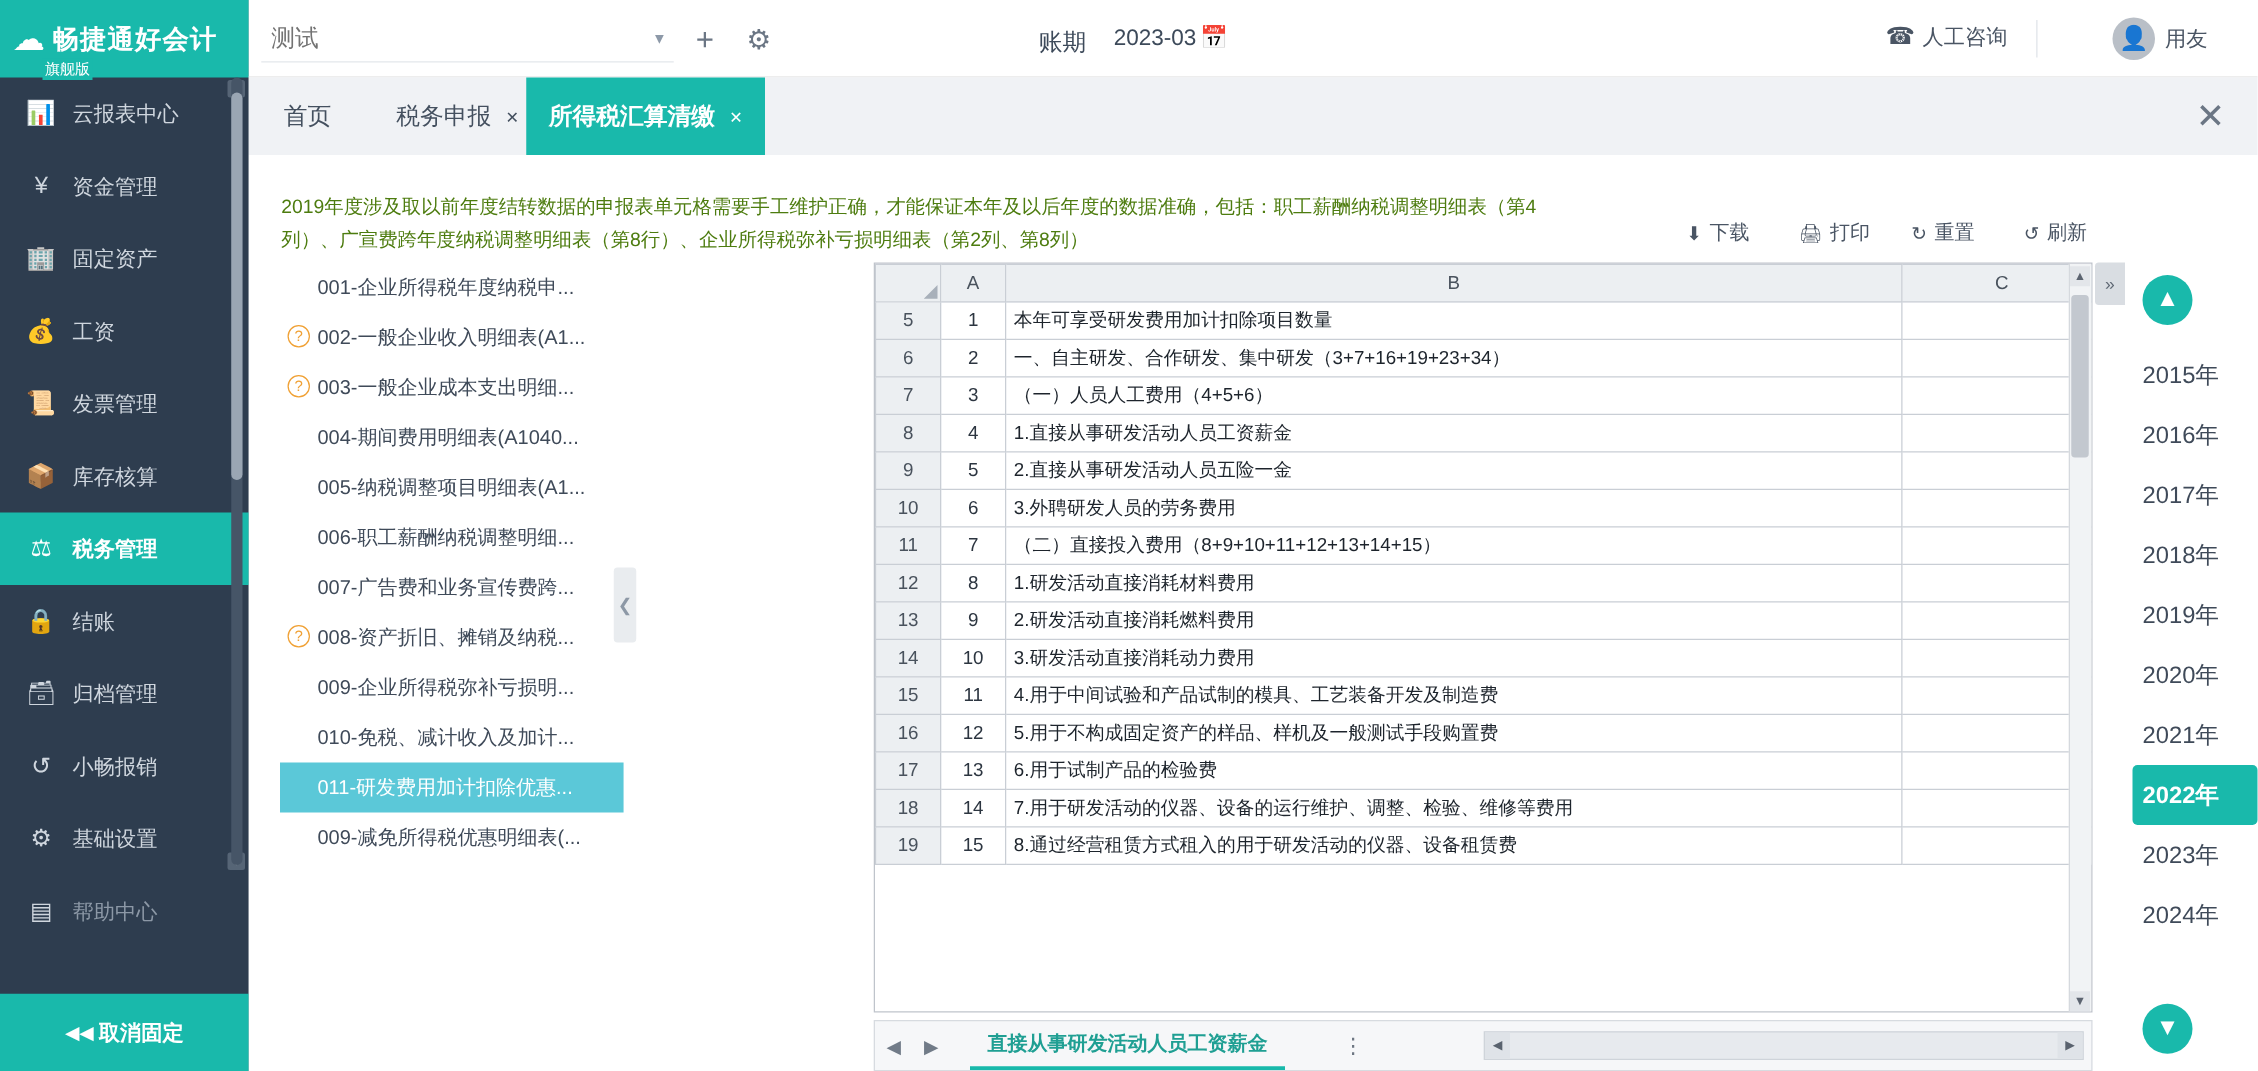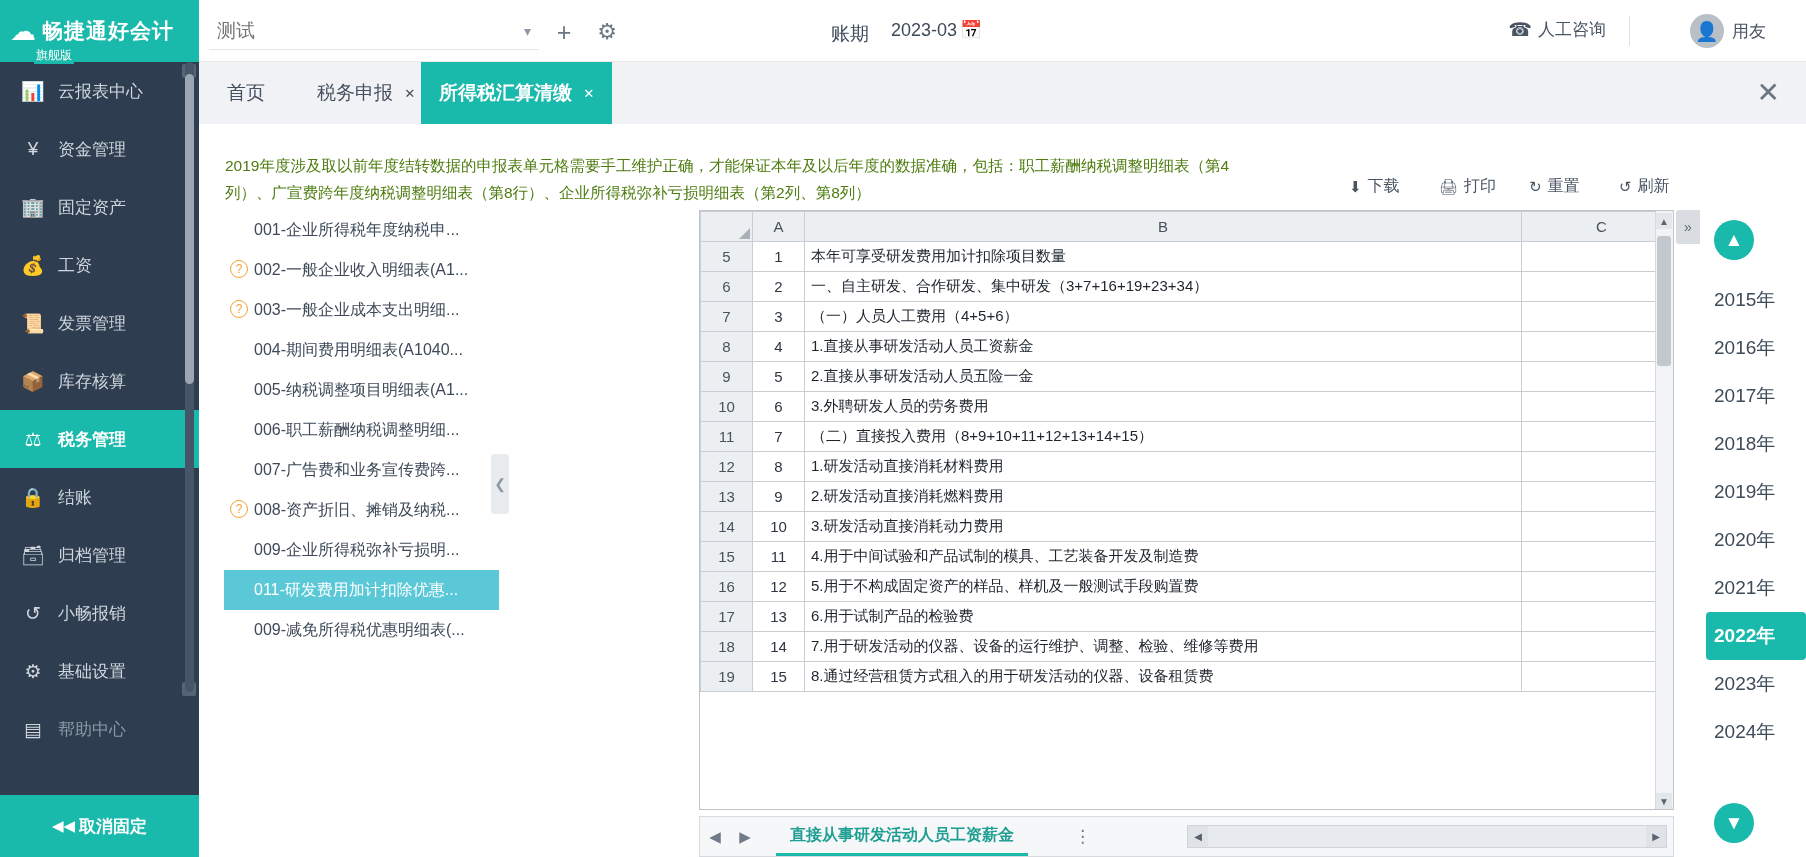--- a/index.html
+++ b/index.html
@@ -388,20 +388,23 @@
     <div class="rl-item">
       <span>007-广告费和业务宣传费跨...</span>
     </div>
     <div class="rl-item">
       <span class="warn">?</span>
       <span>008-资产折旧、摊销及纳税...</span>
     </div>
     <div class="rl-item">
       <span>009-企业所得税弥补亏损明...</span>
     </div>
+    <div class="rl-item">
+      <span>010-免税、减计收入及加计...</span>
+    </div>
     <div class="rl-item sel">
       <span>011-研发费用加计扣除优惠...</span>
     </div>
     <div class="rl-item">
       <span>009-减免所得税优惠明细表(...</span>
     </div>
   </div>
 
   <div id="splitter">❮</div>
 

